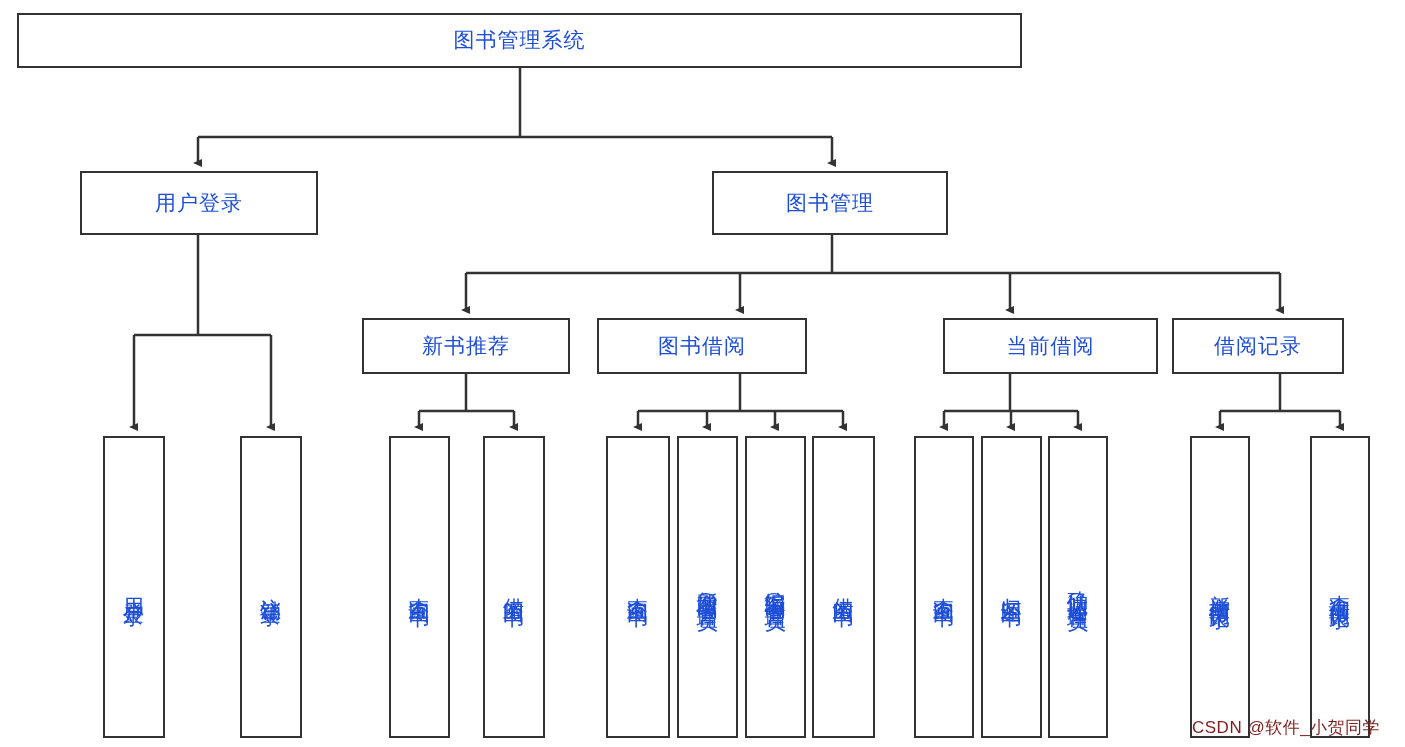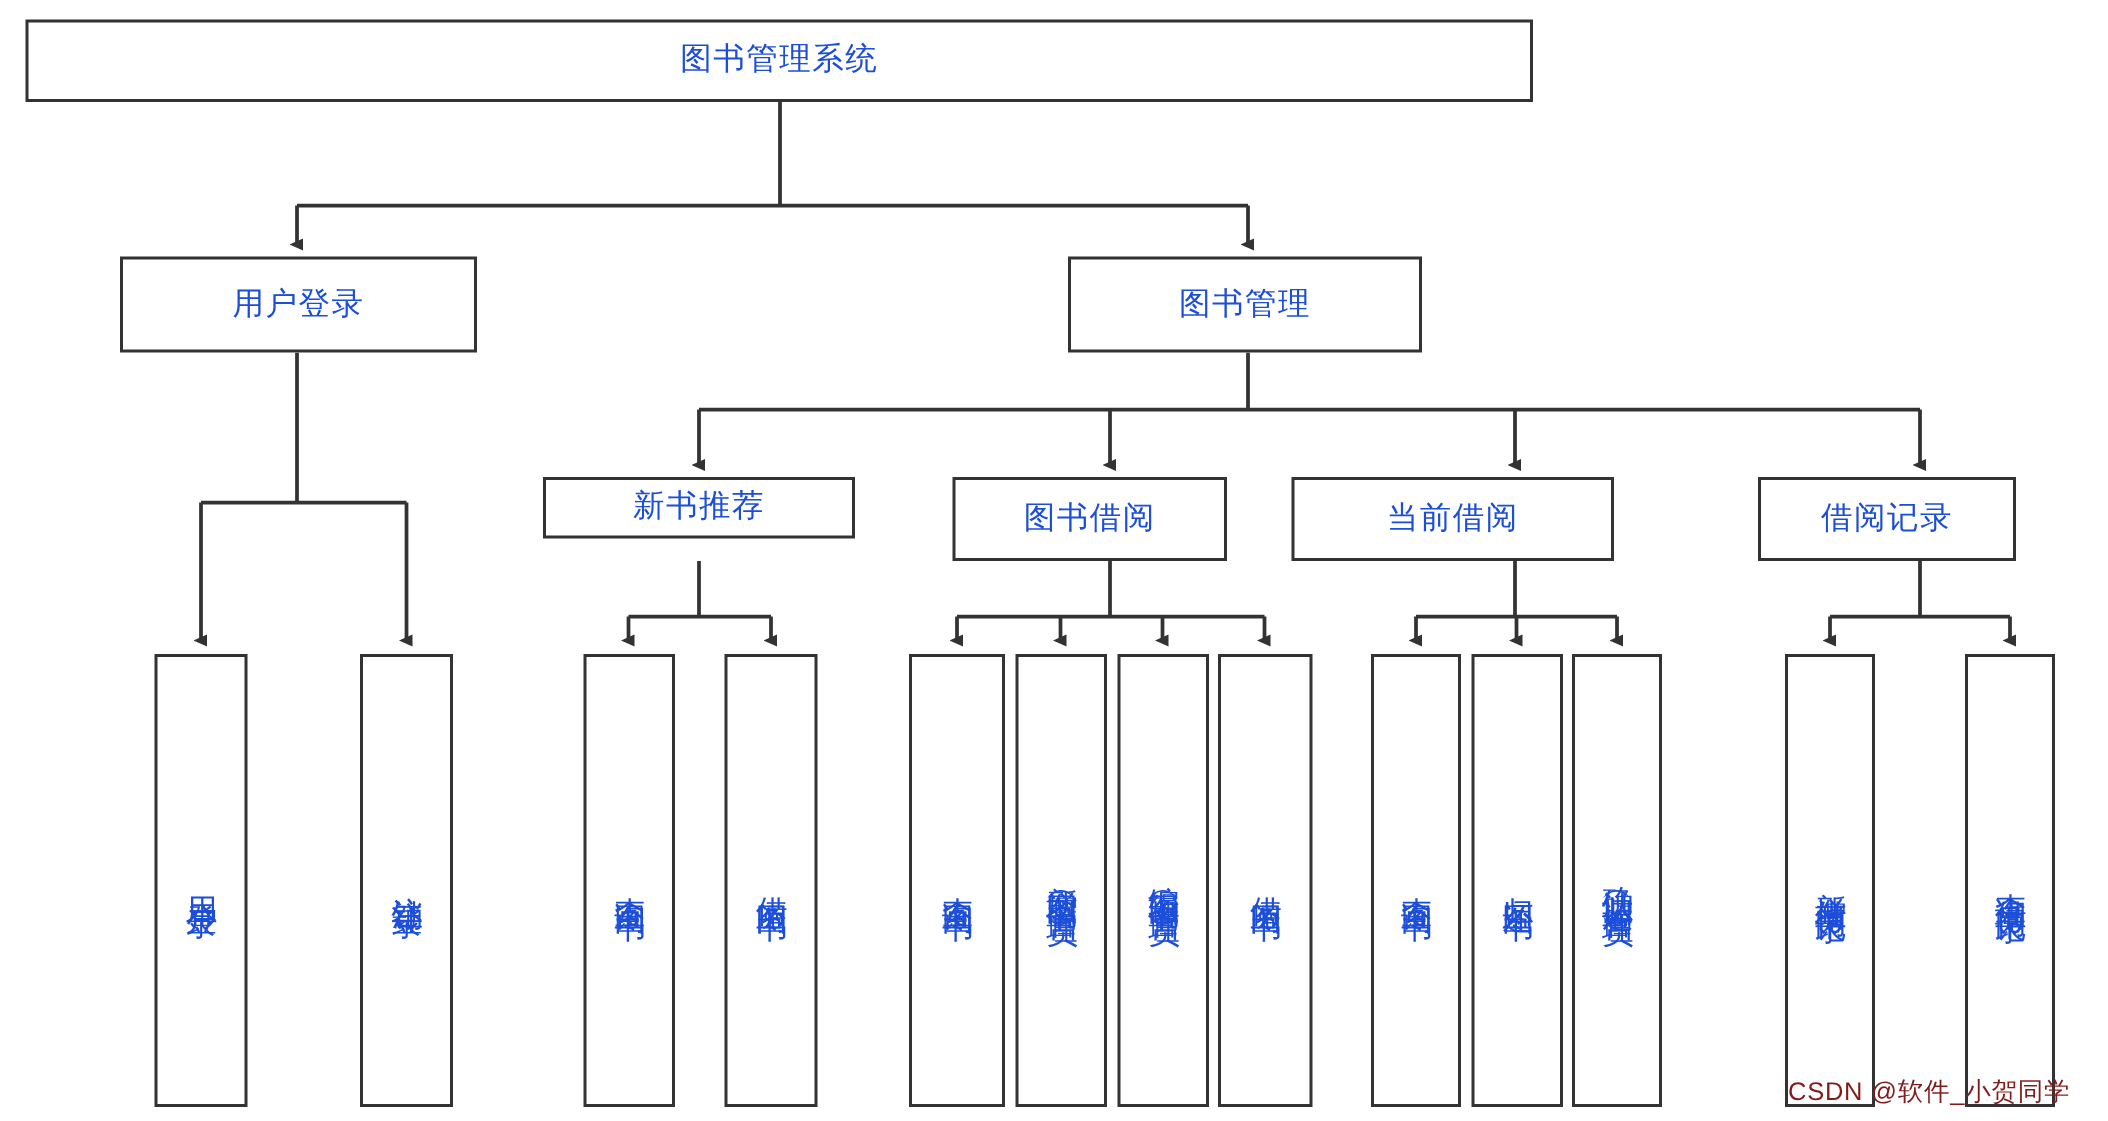--- a/index.html
+++ b/index.html
@@ -117,27 +117,27 @@
     <span>图书管理系统</span>
   </div>
 
   <div class="node horiz" style="left:80px; top:171px; width:238px; height:64px;">
     <span>用户登录</span>
   </div>
   <div class="node horiz" style="left:712px; top:171px; width:236px; height:64px;">
     <span>图书管理</span>
   </div>
 
-  <div class="node horiz" style="left:362px; top:318px; width:208px; height:41px;">
+  <div class="node horiz" style="left:362px; top:318px; width:208px; height:56px;">
     <span>新书推荐</span>
   </div>
-  <div class="node horiz" style="left:635px; top:318px; width:183px; height:56px;">
+  <div class="node horiz" style="left:597px; top:318px; width:210px; height:56px;">
     <span>图书借阅</span>
   </div>
-  <div class="node horiz" style="left:861px; top:318px; width:215px; height:56px;">
+  <div class="node horiz" style="left:943px; top:318px; width:215px; height:56px;">
     <span>当前借阅</span>
   </div>
   <div class="node horiz" style="left:1172px; top:318px; width:172px; height:56px;">
     <span>借阅记录</span>
   </div>
 
   <div class="node vert" style="left:103px; top:436px; width:62px; height:302px;">
     <span class="vtext">用户登录</span>
   </div>
   <div class="node vert" style="left:240px; top:436px; width:62px; height:302px;">

